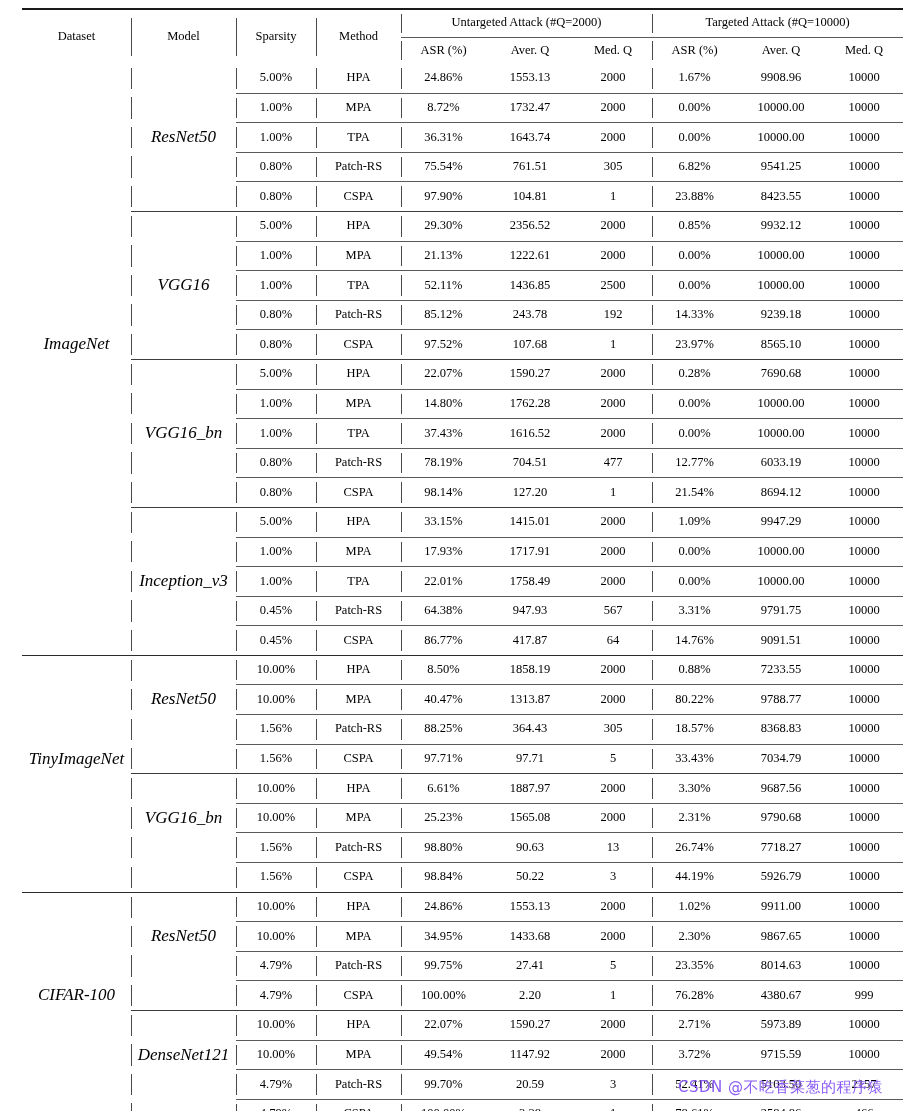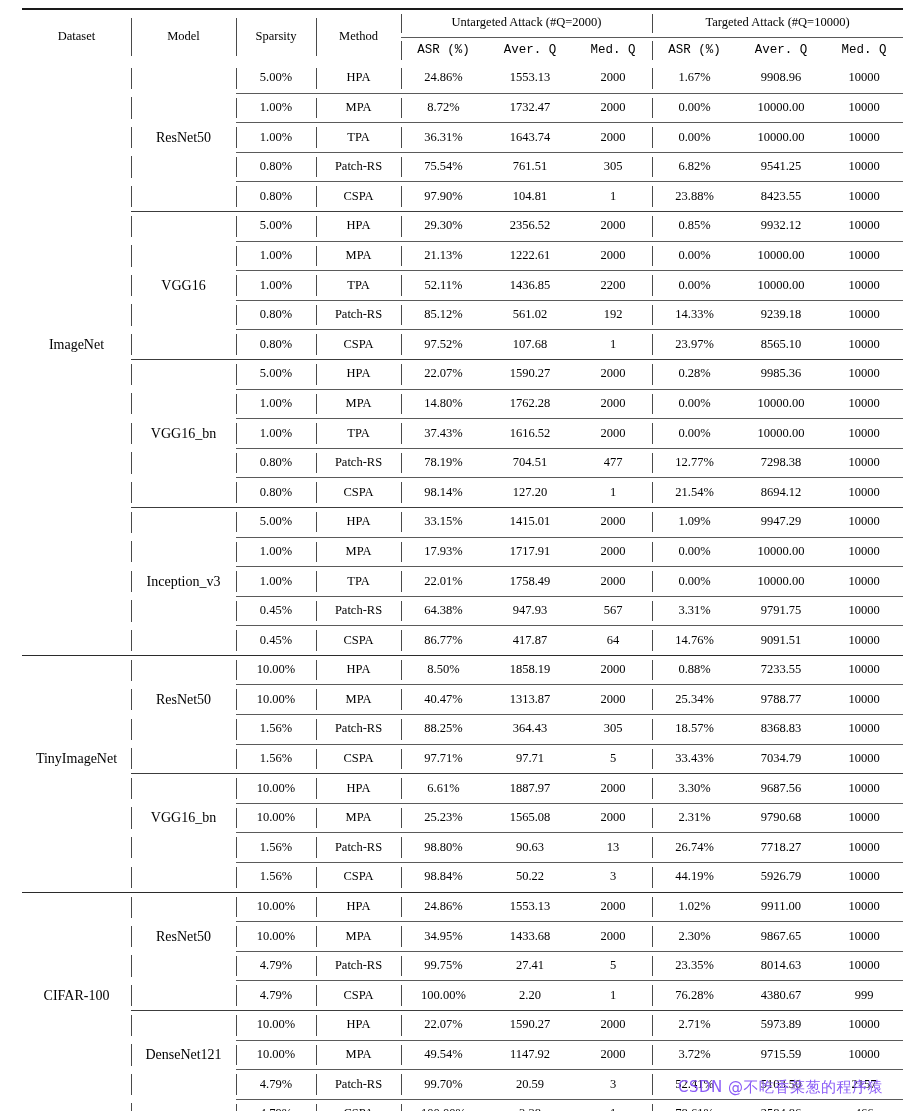--- a/index.html
+++ b/index.html
@@ -61,34 +61,34 @@
     top: 14%;
     height: 72%;
     border-left: 1.2px solid #4a4a4a;
   }
 
   .hdr-cell {
     height: 54px;
   }
   .hdr-sub {
     height: 26px;
-    font-family: Liberation Mono, monospace;
   }
   .hdr-span {
     height: 26px;
   }
 
   tr.datarow td {
     height: 28.6px;
   }
 
   .bold { font-weight: bold; }
 
   .grouplabel {
-    font-size: 14px;
+    font-size: 17px;
+    font-style: italic;
   }
 
   
   col.c-dataset  { width: 109px; }
   col.c-model    { width: 105px; }
   col.c-sparsity { width: 80px;  }
   col.c-method   { width: 85px;  }
   col.c-uasr     { width: 85px;  }
   col.c-uaq      { width: 88px;  }
   col.c-umq      { width: 78px;  }
@@ -228,32 +228,32 @@
           <td class="rule-thin">10000.00</td>
           <td class="rule-thin">10000</td>
         </tr>
         <tr class="datarow">
           <td class=""></td>
           <td class="grouplabel vsep ">VGG16</td>
           <td class="vsep rule-thin">1.00%</td>
           <td class="vsep rule-thin">TPA</td>
           <td class="vsep rule-thin">52.11%</td>
           <td class="rule-thin">1436.85</td>
-          <td class="rule-thin">2200</td>
+          <td class="rule-thin">2500</td>
           <td class="vsep rule-thin">0.00%</td>
           <td class="rule-thin">10000.00</td>
           <td class="rule-thin">10000</td>
         </tr>
         <tr class="datarow">
           <td class=""></td>
           <td class="grouplabel vsep "></td>
           <td class="vsep rule-thin">0.80%</td>
           <td class="vsep rule-thin">Patch-RS</td>
           <td class="vsep rule-thin">85.12%</td>
-          <td class="rule-thin">561.02</td>
+          <td class="rule-thin">243.78</td>
           <td class="rule-thin">192</td>
           <td class="vsep rule-thin">14.33%</td>
           <td class="rule-thin">9239.18</td>
           <td class="rule-thin">10000</td>
         </tr>
         <tr class="datarow">
           <td class="grouplabel " rowspan="1">ImageNet</td>
           <td class="grouplabel vsep "></td>
           <td class="vsep rule-thin">0.80%</td>
           <td class="vsep rule-thin bold">CSPA</td>
@@ -266,21 +266,21 @@
         </tr>
         <tr class="datarow">
           <td class=""></td>
           <td class="grouplabel vsep rule-mid"></td>
           <td class="vsep rule-mid">5.00%</td>
           <td class="vsep rule-mid">HPA</td>
           <td class="vsep rule-mid">22.07%</td>
           <td class="rule-mid">1590.27</td>
           <td class="rule-mid">2000</td>
           <td class="vsep rule-mid">0.28%</td>
-          <td class="rule-mid">9985.36</td>
+          <td class="rule-mid">7690.68</td>
           <td class="rule-mid">10000</td>
         </tr>
         <tr class="datarow">
           <td class=""></td>
           <td class="grouplabel vsep "></td>
           <td class="vsep rule-thin">1.00%</td>
           <td class="vsep rule-thin">MPA</td>
           <td class="vsep rule-thin">14.80%</td>
           <td class="rule-thin">1762.28</td>
           <td class="rule-thin">2000</td>
@@ -302,21 +302,21 @@
         </tr>
         <tr class="datarow">
           <td class=""></td>
           <td class="grouplabel vsep "></td>
           <td class="vsep rule-thin">0.80%</td>
           <td class="vsep rule-thin">Patch-RS</td>
           <td class="vsep rule-thin">78.19%</td>
           <td class="rule-thin">704.51</td>
           <td class="rule-thin">477</td>
           <td class="vsep rule-thin">12.77%</td>
-          <td class="rule-thin">7298.38</td>
+          <td class="rule-thin">6033.19</td>
           <td class="rule-thin">10000</td>
         </tr>
         <tr class="datarow">
           <td class=""></td>
           <td class="grouplabel vsep "></td>
           <td class="vsep rule-thin">0.80%</td>
           <td class="vsep rule-thin bold">CSPA</td>
           <td class="vsep rule-thin bold">98.14%</td>
           <td class="rule-thin bold">127.20</td>
           <td class="rule-thin bold">1</td>
@@ -397,21 +397,21 @@
           <td class="rule-group">10000</td>
         </tr>
         <tr class="datarow">
           <td class=""></td>
           <td class="grouplabel vsep ">ResNet50</td>
           <td class="vsep rule-thin">10.00%</td>
           <td class="vsep rule-thin">MPA</td>
           <td class="vsep rule-thin">40.47%</td>
           <td class="rule-thin">1313.87</td>
           <td class="rule-thin">2000</td>
-          <td class="vsep rule-thin">25.34%</td>
+          <td class="vsep rule-thin">80.22%</td>
           <td class="rule-thin">9788.77</td>
           <td class="rule-thin">10000</td>
         </tr>
         <tr class="datarow">
           <td class=""></td>
           <td class="grouplabel vsep "></td>
           <td class="vsep rule-thin">1.56%</td>
           <td class="vsep rule-thin">Patch-RS</td>
           <td class="vsep rule-thin">88.25%</td>
           <td class="rule-thin">364.43</td>

